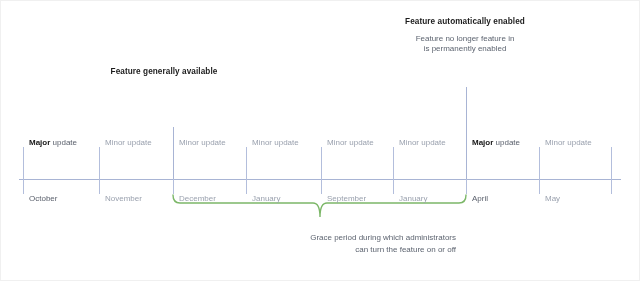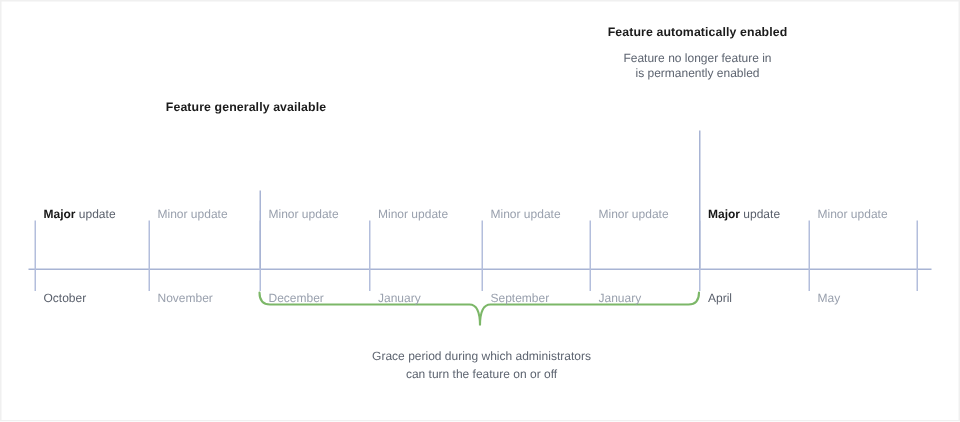--- a/index.html
+++ b/index.html
@@ -84,21 +84,21 @@
   #grace-caption {
     position: absolute;
     left: 185px;
     top: 231px;
     width: 270px;
     text-align: center;
     font-size: 8px;
     line-height: 1.45;
     color: #5d6470;
   }
-  #grace-caption div { white-space: nowrap; }
+  #grace-caption div { white-space: nowrap; text-align: right; }
 </style>
 </head>
 <body>
 
 <div id="canvas">
 
   <svg id="lines" viewBox="0 0 640 281" xmlns="http://www.w3.org/2000/svg">
     <g id="axis-group">
         <line x1="18" y1="178.5" x2="620" y2="178.5" stroke="#a8b4d4" stroke-width="1"></line>
       </g>

